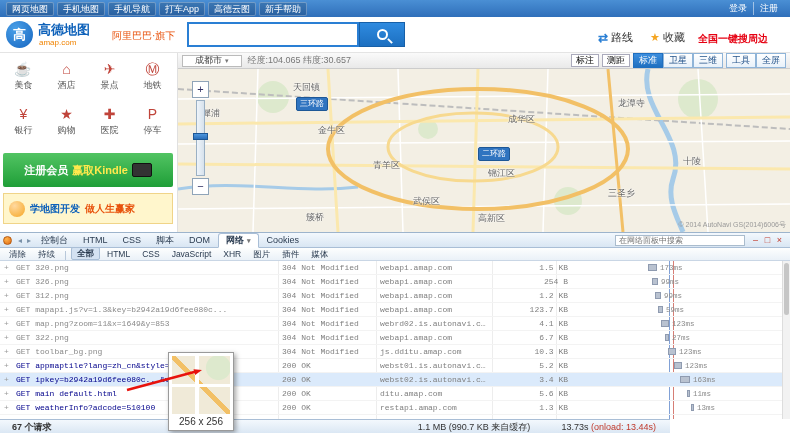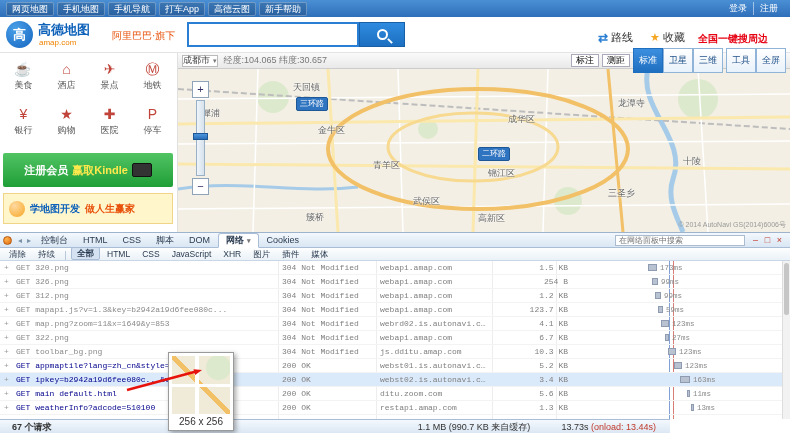--- a/index.html
+++ b/index.html
@@ -39,27 +39,27 @@
 .b1-t1{color:#fff;font-weight:bold;font-size:11px}
 .b1-t2{color:#ffe94d;font-weight:bold;font-size:11px}
 .kindle{width:20px;height:14px;background:#333;border:1px solid #111;border-radius:2px}
 .banner2{position:absolute;left:3px;top:140px;width:170px;height:31px;background:#fff6cc;border:1px solid #f0d488;display:flex;align-items:center;gap:5px;padding:0 5px;cursor:pointer}
 .b2-face{width:16px;height:16px;border-radius:50%;background:radial-gradient(circle at 35% 30%,#ffd9a0,#f6a623)}
 .b2-t1{color:#0f62ba;font-weight:bold;font-size:10px;white-space:nowrap}
 .b2-t2{color:#e8520c;font-weight:bold;font-size:10px;white-space:nowrap}
 
 
 .map-toolbar{position:absolute;left:178px;top:53px;width:612px;height:16px;background:linear-gradient(#fafafa,#e9e9e9);border-bottom:1px solid #ccc;display:flex;align-items:center;font-size:9px;color:#444;padding:0 4px;gap:6px;z-index:2}
-.city-select{border:1px solid #bbb;background:#fff;padding:0 0;height:12px;line-height:11px;cursor:pointer;display:flex;gap:3px;align-items:center}
+.city-select{border:1px solid #bbb;background:#fff;padding:0 12px;height:12px;line-height:11px;cursor:pointer;display:flex;gap:3px;align-items:center}
 .dd{font-size:7px;color:#777}
 .coords{color:#777;white-space:nowrap}
 .mt-right{margin-left:auto;display:flex;gap:3px;align-items:center}
 .mini-btn{font-size:9px;height:13px;line-height:11px;border:1px solid #aab;background:#fff;padding:0 4px}
 .seg{display:flex}
-.seg-btn{font-size:9px;height:25px;line-height:11px;border:1px solid #8fb4d8;background:linear-gradient(#fff,#e8f1fa);padding:0 5px;color:#23538a}
+.seg-btn{font-size:9px;height:15px;line-height:11px;border:1px solid #8fb4d8;background:linear-gradient(#fff,#e8f1fa);padding:0 5px;color:#23538a}
 .seg-btn.active{background:linear-gradient(#3c8ede,#1f6fc0);color:#fff;border-color:#1f6fc0}
 
 
 .map-body{position:absolute;left:178px;top:69px;width:612px;height:163px;background:#f3efe4;overflow:hidden;cursor:grab;z-index:1}
 .map-label{position:absolute;font-size:9px;color:#666;text-shadow:0 0 2px #fff,0 0 2px #fff;white-space:nowrap}
 .road-badge{position:absolute;background:#2f74c0;color:#fff;font-size:8px;line-height:10px;padding:1px 3px;border-radius:2px;border:1px solid #1d5796;white-space:nowrap}
 .copyright{position:absolute;right:4px;bottom:2px;font-size:7px;color:#999}
 .zoom-ctrl{position:absolute;left:14px;top:12px;width:17px}
 .zoom-btn{display:block;width:17px;height:17px;background:#fff;border:1px solid #8fa4b8;font-size:11px;line-height:13px;text-align:center;color:#336;padding:0}
 .zoom-track{width:9px;height:76px;margin:2px auto;background:linear-gradient(90deg,#eef4fa,#d7e2ec);border:1px solid #9ab0c4;position:relative;cursor:pointer}
@@ -409,21 +409,21 @@
       <span class="c-size">3.4 KB</span>
       <span class="c-tl">
           <span class="bar" style="left:120px;width:10px"></span>
           <span class="bar-label" style="left:133px">163ms</span>
         </span>
     </div>
     <div class="net-row">
       <span class="tw">+</span>
       <span class="c-name">GET main default.html</span>
       <span class="c-status">200 OK</span>
-      <span class="c-domain">ditu.zoom.com</span>
+      <span class="c-domain">ditu.amap.com</span>
       <span class="c-size">5.6 KB</span>
       <span class="c-tl">
           <span class="bar" style="left:127px;width:3px"></span>
           <span class="bar-label" style="left:133px">11ms</span>
         </span>
     </div>
     <div class="net-row">
       <span class="tw">+</span>
       <span class="c-name">GET weatherInfo?adcode=510100</span>
       <span class="c-status">200 OK</span>

